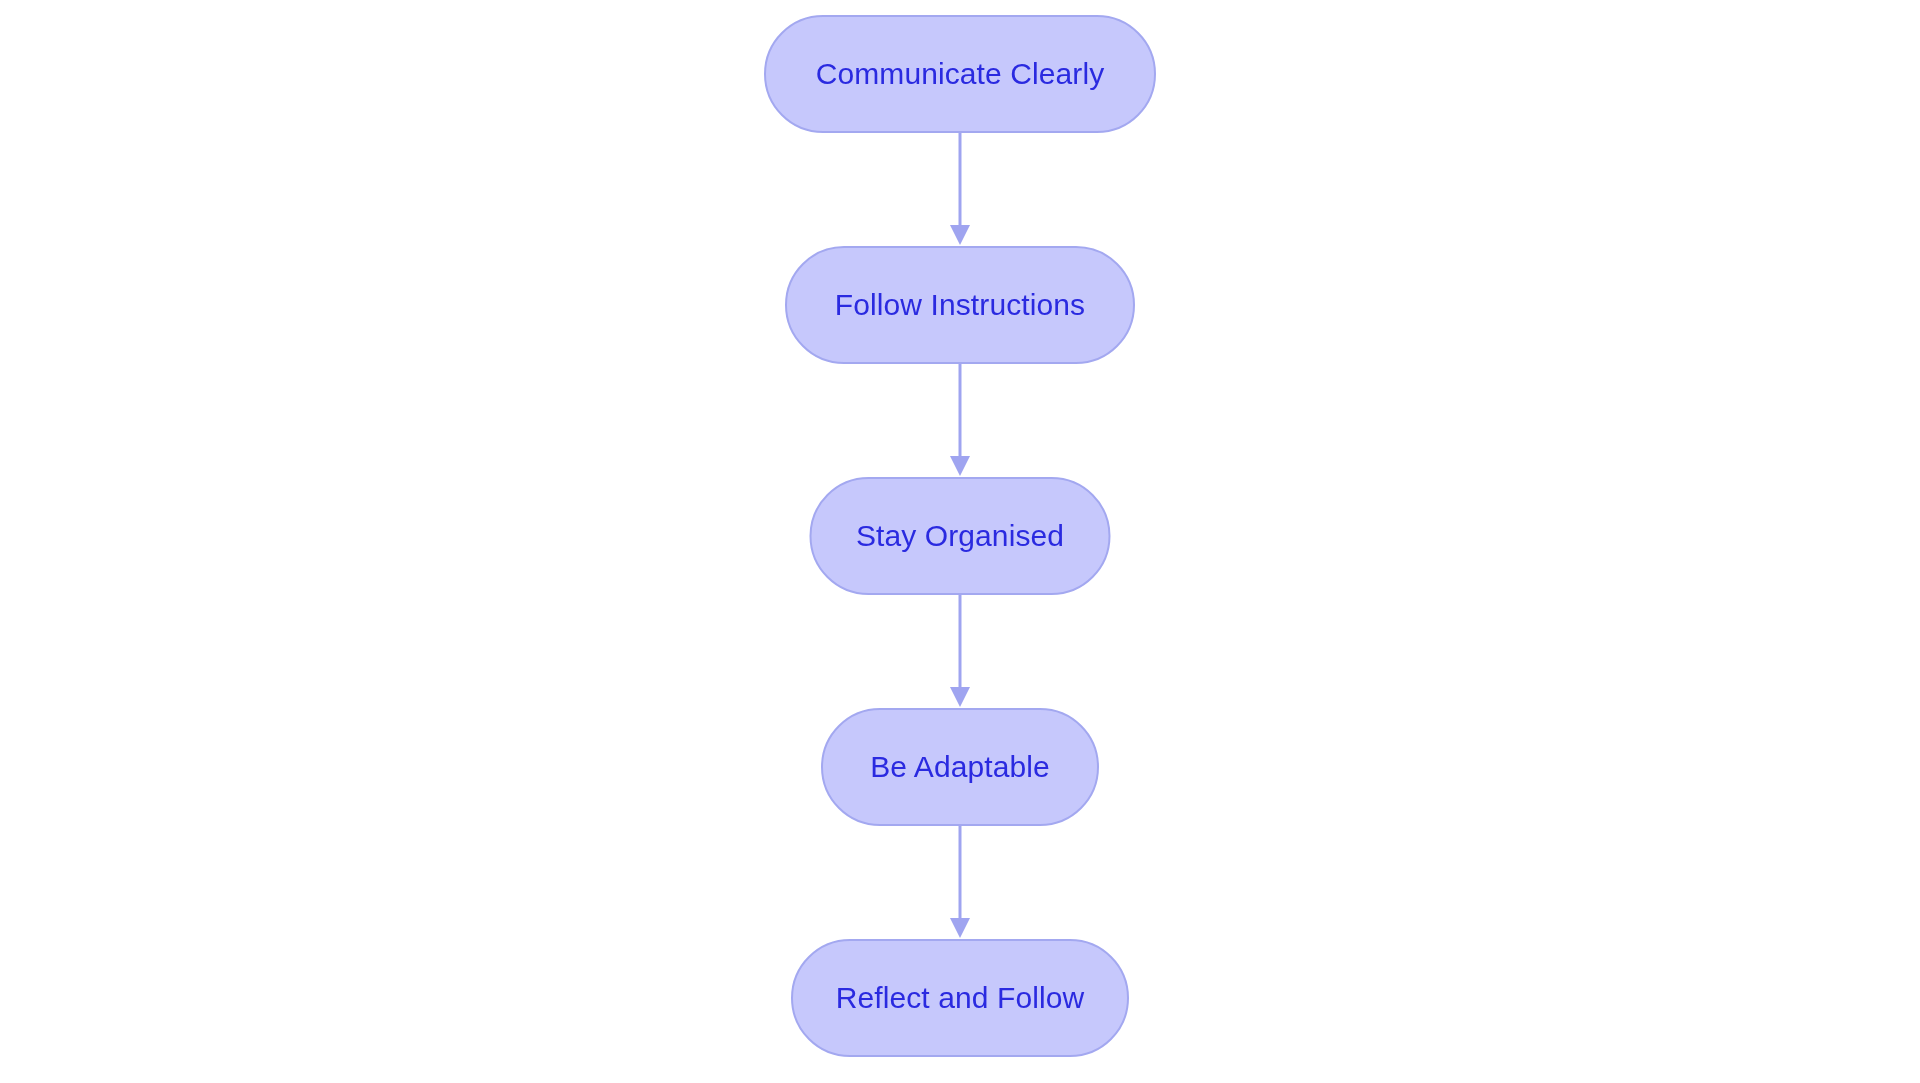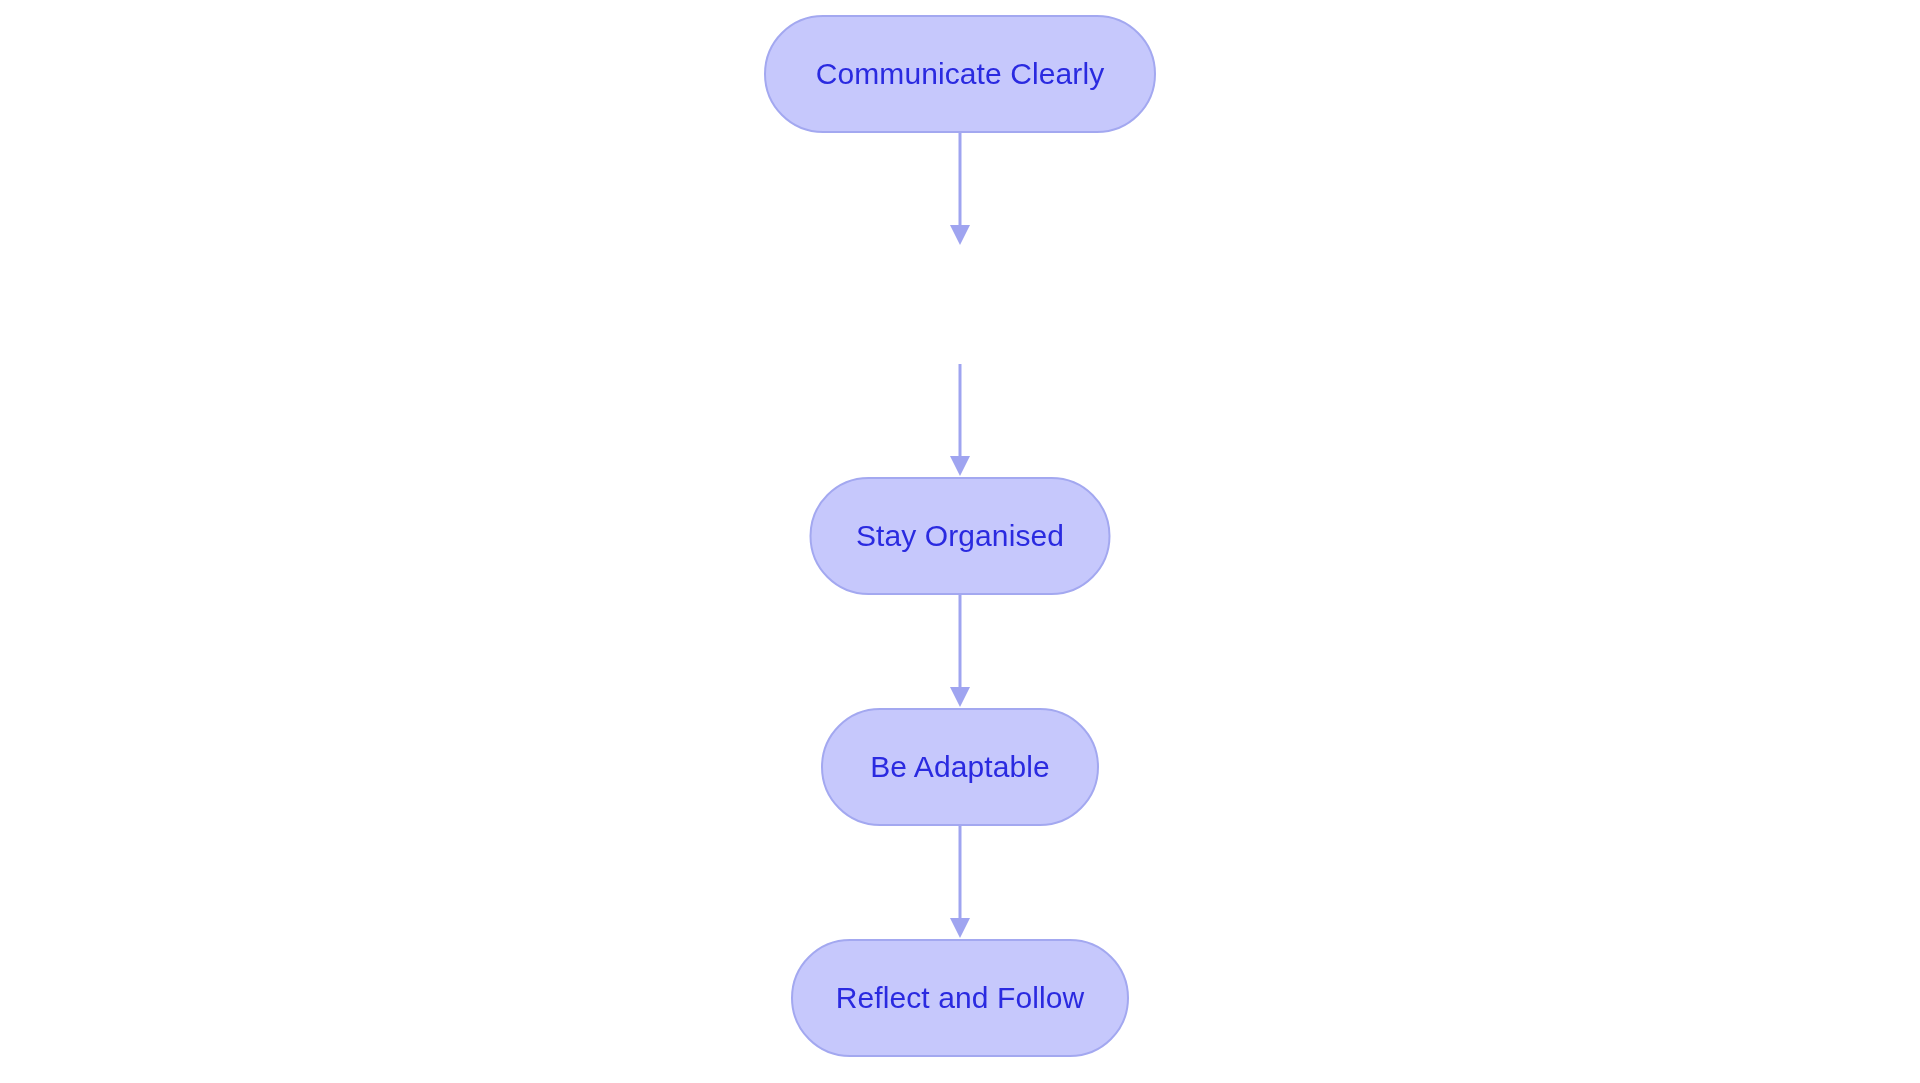--- a/index.html
+++ b/index.html
@@ -90,20 +90,23 @@
     <svg width="26" height="113" viewBox="0 0 26 113" aria-hidden="true">
       <line x1="13" y1="0" x2="13" y2="94" stroke="#9fa4f0" stroke-width="3"></line>
       <polygon points="13,112 3,92 23,92" fill="#9fa4f0"></polygon>
     </svg>
   </div>
 
   <div class="node" style="top:15px; width:392px;">
     <span class="node-label">Communicate Clearly</span>
   </div>
 
+  <div class="node" style="top:246px; width:350px;">
+    <span class="node-label">Follow Instructions</span>
+  </div>
 
   <div class="node" style="top:708px; width:278px;">
     <span class="node-label">Be Adaptable</span>
   </div>
 
   <div class="node" style="top:477px; width:301px;">
     <span class="node-label">Stay Organised</span>
   </div>
 
   <div class="node" style="top:939px; width:338px;">

